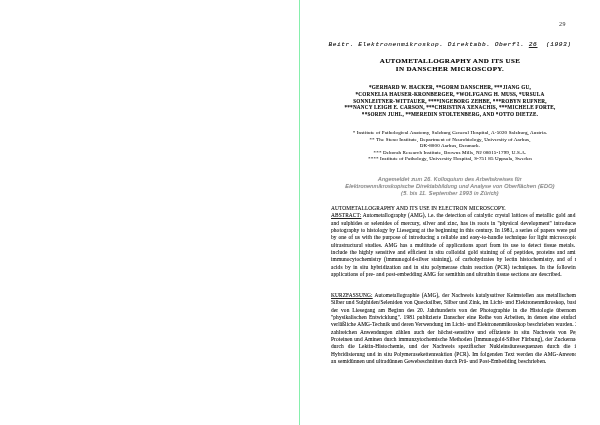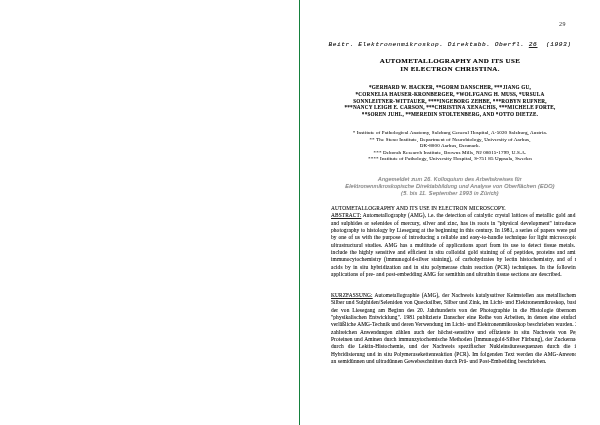--- a/index.html
+++ b/index.html
@@ -1,21 +1,21 @@
 <!DOCTYPE html>
 <html><head>
 <meta charset="utf-8">
 <style>
   * { margin:0; padding:0; box-sizing:border-box; }
   html,body { background:#ffffff; }
   body { font-family:"Liberation Serif", serif; }
 
   .spread {
     position:relative; width:576px; height:425px;
-    background:#15803d; overflow:hidden;
+    background:#86efac; overflow:hidden;
   }
 
   .left-page {
     position:absolute; left:0; top:0; width:299px; height:425px;
     background:#ffffff;
   }
 
   .page-seam {
     position:absolute; left:300px; top:255px; width:1px; height:170px;
     background:#e3e3e0;
@@ -93,21 +93,21 @@
   <div class="page-seam"></div>
 
   <div class="right-page">
 
     <div class="page-number">29</div>
 
     <div class="journal-header"><span>Beitr. Elektronenmikroskop. Direktabb. Oberfl.</span>&nbsp;<span class="vol">26</span>&nbsp;&nbsp;<span>(1993)</span></div>
 
     <div class="paper-title">
       <div>AUTOMETALLOGRAPHY AND ITS USE</div>
-      <div>IN ELECTRON CHRISTINA.</div>
+      <div>IN DANSCHER MICROSCOPY.</div>
     </div>
 
     <div class="authors">
       <div>*GERHARD W. HACKER, **GORM DANSCHER, ***JIANG GU,</div>
       <div>*CORNELIA HAUSER-KRONBERGER, *WOLFGANG H. MUSS, *URSULA</div>
       <div>SONNLEITNER-WITTAUER, ****INGEBORG ZEHBE, ***ROBYN RUFNER,</div>
       <div>***NANCY LEIGH E. CARSON, ***CHRISTINA XENACHIS, ***MICHELE FORTE,</div>
       <div>**SOREN JUHL, **MEREDIN STOLTENBERG, AND *OTTO DIETZE.</div>
     </div>
 

